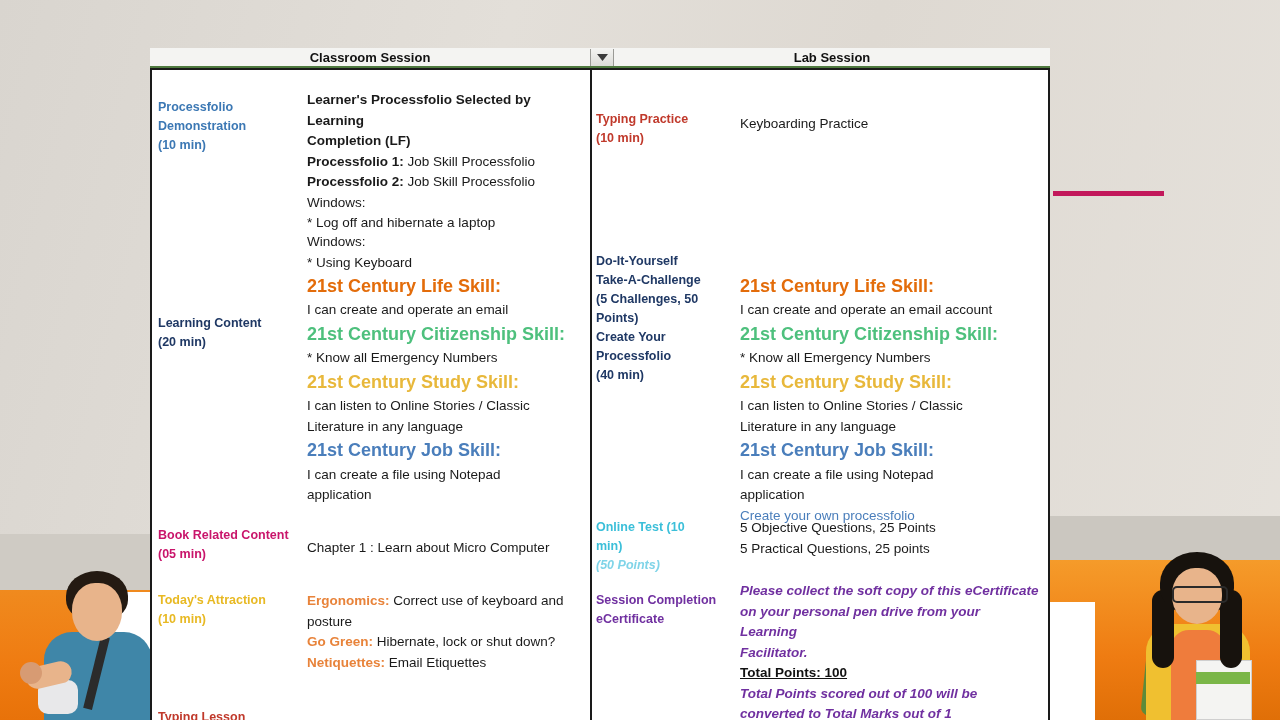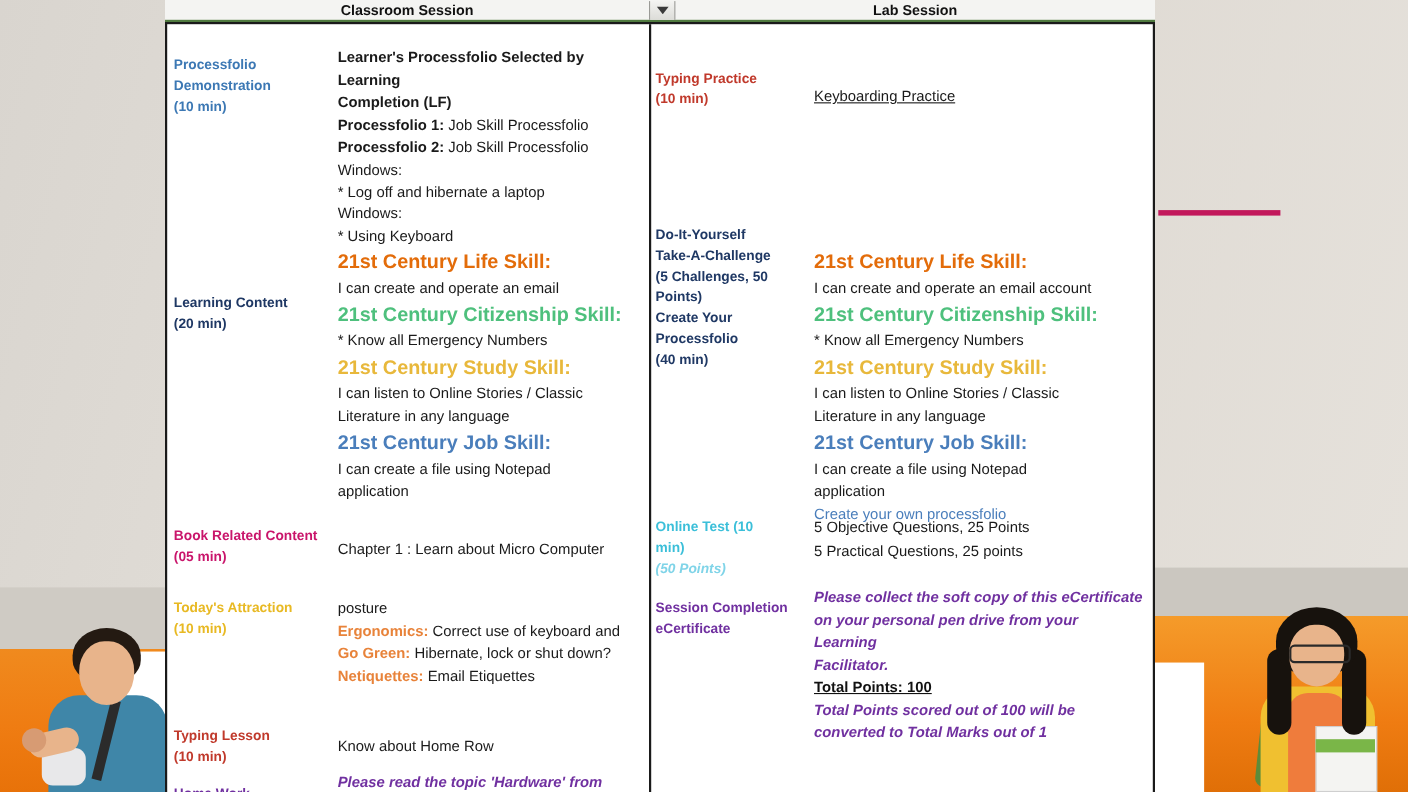--- a/index.html
+++ b/index.html
@@ -84,21 +84,21 @@
   .p-girl .pack { position:absolute; background:#5d8b3a; width:22px; height:72px; left:22px; bottom:4px; border-radius:8px; transform:rotate(6deg); }
   .p-girl .book { position:absolute; background:#f4f4f2; border:1px solid #cfcfcf; width:54px; height:58px; left:74px; bottom:0; }
   .p-girl .book-band { position:absolute; background:#7ab648; width:54px; height:12px; left:74px; bottom:36px; }
 
   
   #table-wrap {
     position: absolute; left: 150px; top: 0; width: 900px; height: 720px; z-index: 10;
   }
   .col-headers {
     display: flex; height: 18px; align-items: center;
-    border-bottom: 2px solid #4f7a3f; background: #f4f4f2;
+    border-bottom: 2px solid #4f7a3f; background: #f4f4f2; margin-top: 48px;
   }
   .col-head {
     font-size: 13px; font-weight: bold; color: #111; text-align: center;
   }
   .ch-classroom { width: 440px; position: relative; }
   .ch-filter {
     width: 22px; height: 17px; display:flex; align-items:center; justify-content:center;
     background: linear-gradient(180deg,#f3f3f1,#dcdcd8);
     border-left: 1px solid #9a9a96; border-right: 1px solid #9a9a96;
   }
@@ -219,22 +219,22 @@
             <div>(05 min)</div>
           </div>
           <div class="cell" style="top: 468px;">
             <div class="" style="">Chapter 1 : Learn about Micro Computer</div>
           </div>
           <div class="cat" style="top: 521px; color: rgb(232, 185, 35);">
             <div>Today's Attraction</div>
             <div>(10 min)</div>
           </div>
           <div class="cell" style="top: 521px;">
+            <div><span class="b" style="color:#E8833A;">Ergonomics:</span> Correct use of keyboard and</div>
             <div class="" style="">posture</div>
-            <div><span class="b" style="color:#E8833A;">Ergonomics:</span> Correct use of keyboard and</div>
             <div><span class="b" style="color:#E8833A;">Go Green:</span> Hibernate, lock or shut down?</div>
             <div><span class="b" style="color:#E8833A;">Netiquettes:</span>  Email Etiquettes</div>
           </div>
           <div class="cat" style="top: 638px; color: rgb(192, 57, 43);">
             <div>Typing Lesson</div>
             <div>(10 min)</div>
           </div>
           <div class="cell" style="top: 647px;">
             <div class="" style="">Know about Home Row</div>
           </div>
@@ -243,21 +243,21 @@
           </div>
           <div class="cell" style="top: 679px;">
             <div class="i b" style="color:#7030A0;">Please read the topic 'Hardware' from</div>
           </div>
         </div>
       <div class="half half-right" id="right-col">
           <div class="cat" style="top: 40px; color: rgb(192, 57, 43);">
             <div>Typing Practice</div>
             <div>(10 min)</div>
           </div>
-          <div class="cell" style="top: 56px; text-decoration: underline;">
+          <div class="cell" style="top: 44px;">
             <div class="" style="">Keyboarding Practice</div>
           </div>
           <div class="cat" style="top: 182px; color: rgb(31, 56, 100);">
             <div>Do-It-Yourself</div>
             <div>Take-A-Challenge</div>
             <div>(5 Challenges, 50</div>
             <div>Points)</div>
             <div>Create Your</div>
             <div>Processfolio</div>
             <div>(40 min)</div>

